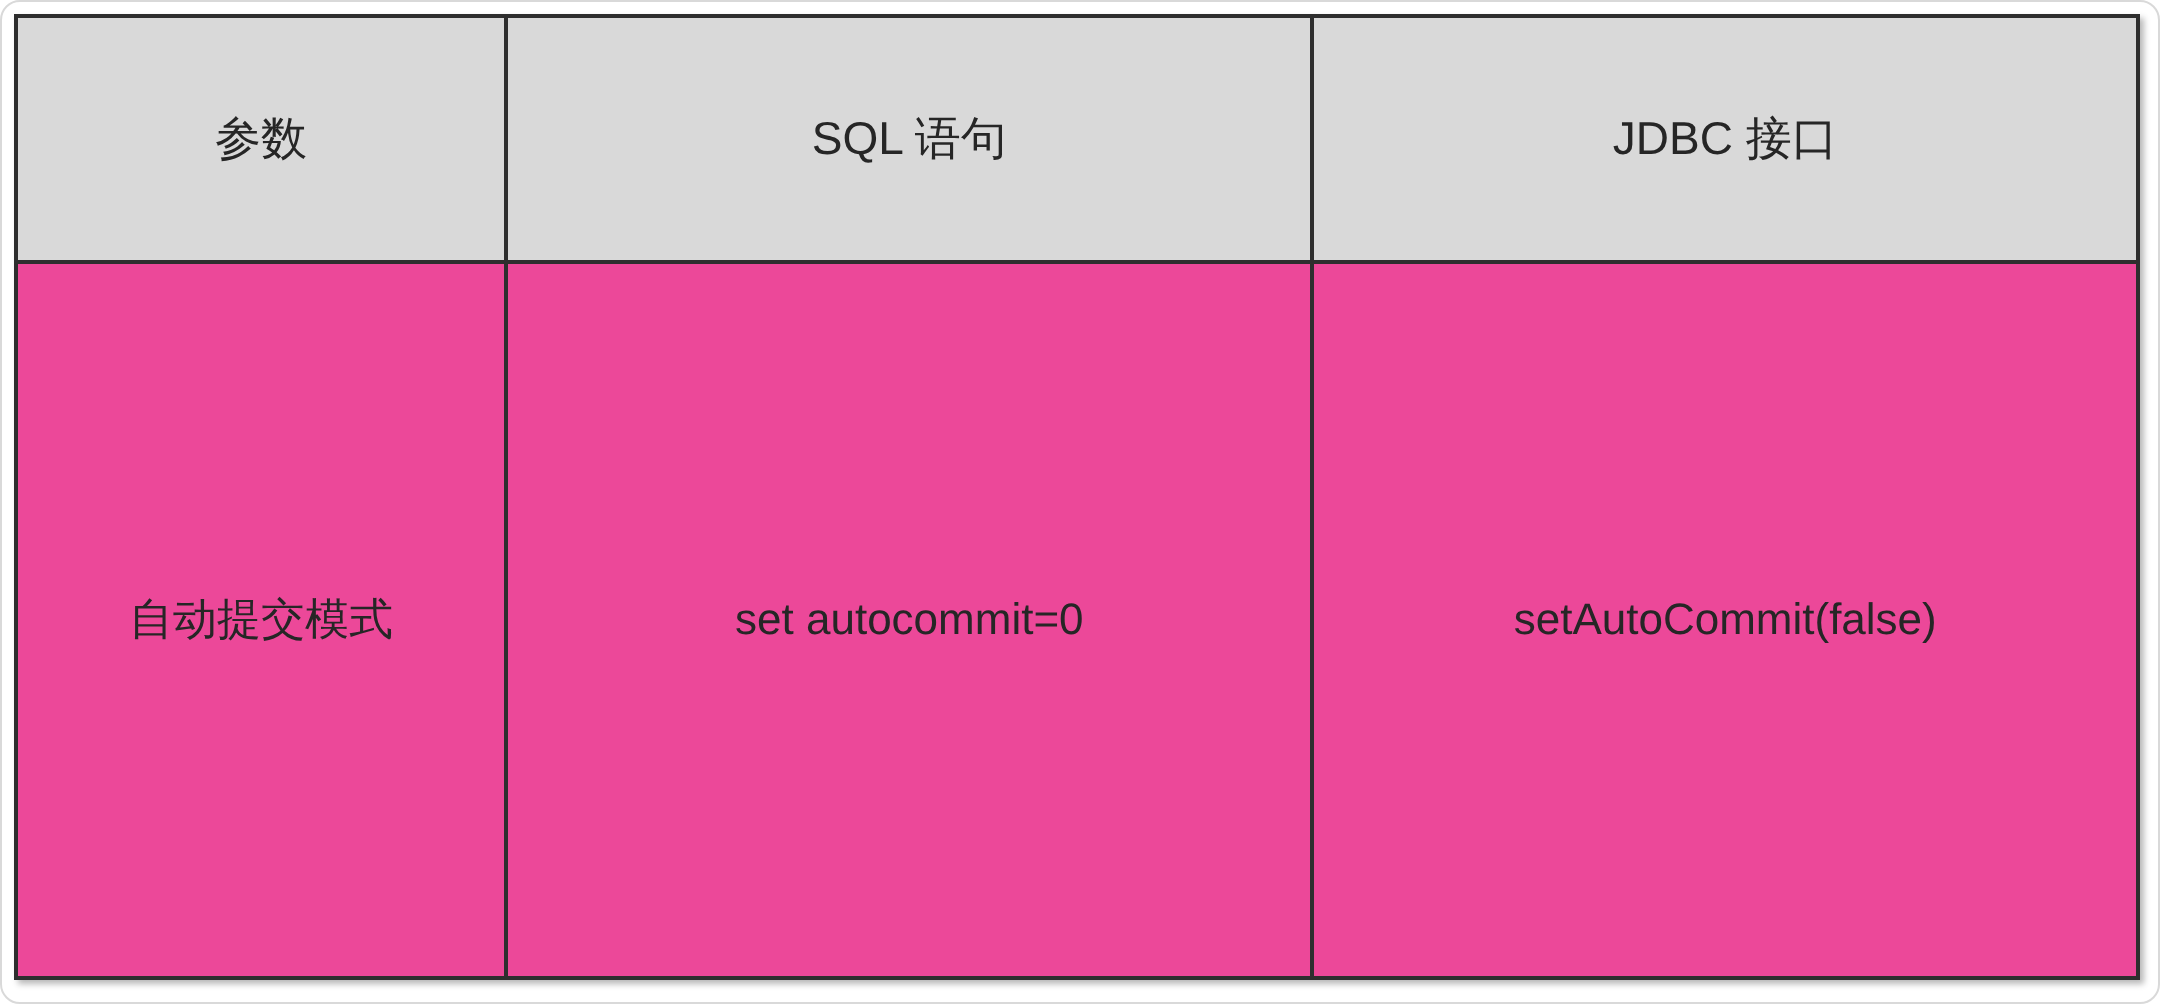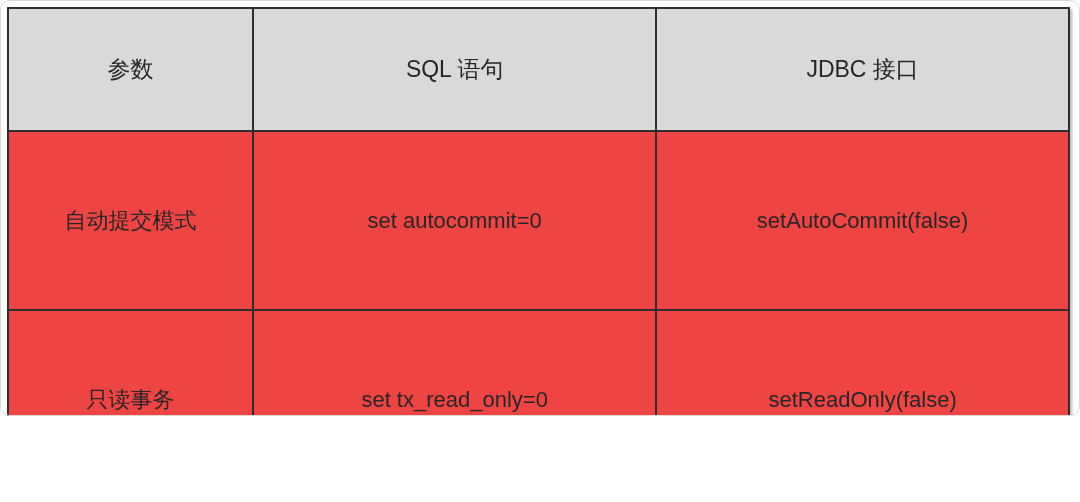--- a/index.html
+++ b/index.html
@@ -4,21 +4,21 @@
 <style>
   html, body {
     margin: 0;
     padding: 0;
     background: #ffffff;
     font-family: "Liberation Sans", "DejaVu Sans", sans-serif;
   }
   .page {
     position: relative;
     width: 1080px;
-    height: 416px;
+    height: 502px;
     background: #ffffff;
     box-sizing: border-box;
     overflow: hidden;
   }
   
   .frame {
     position: absolute;
     inset: 0;
     border: 1px solid #d9d9d9;
     border-radius: 10px;
@@ -48,21 +48,21 @@
     padding: 0 10px;
     box-sizing: border-box;
   }
   table.tbl thead tr { height: 123px; }
   table.tbl tbody tr { height: 120px; }
   table.tbl th {
     background: #d9d9d9;
     font-size: 23px;
   }
   table.tbl td {
-    background: #ef4444;
+    background: #ec4899;
     font-size: 22px;
     line-height: 1.35;
   }
   
   table.tbl td.sql { padding: 0 46px; }
 </style>
 </head>
 <body>
 
 <div class="page">
@@ -79,22 +79,17 @@
         <th>SQL 语句</th>
         <th>JDBC 接口</th>
       </tr>
     </thead>
     <tbody>
       <tr>
         <td>自动提交模式</td>
         <td class="sql">set autocommit=0</td>
         <td>setAutoCommit(false)</td>
       </tr>
-      <tr>
-        <td>只读事务</td>
-        <td class="sql">set tx_read_only=0</td>
-        <td>setReadOnly(false)</td>
-      </tr>
     </tbody>
   </table>
 
   <div class="frame"></div>
 </div>
 
 </body></html>

